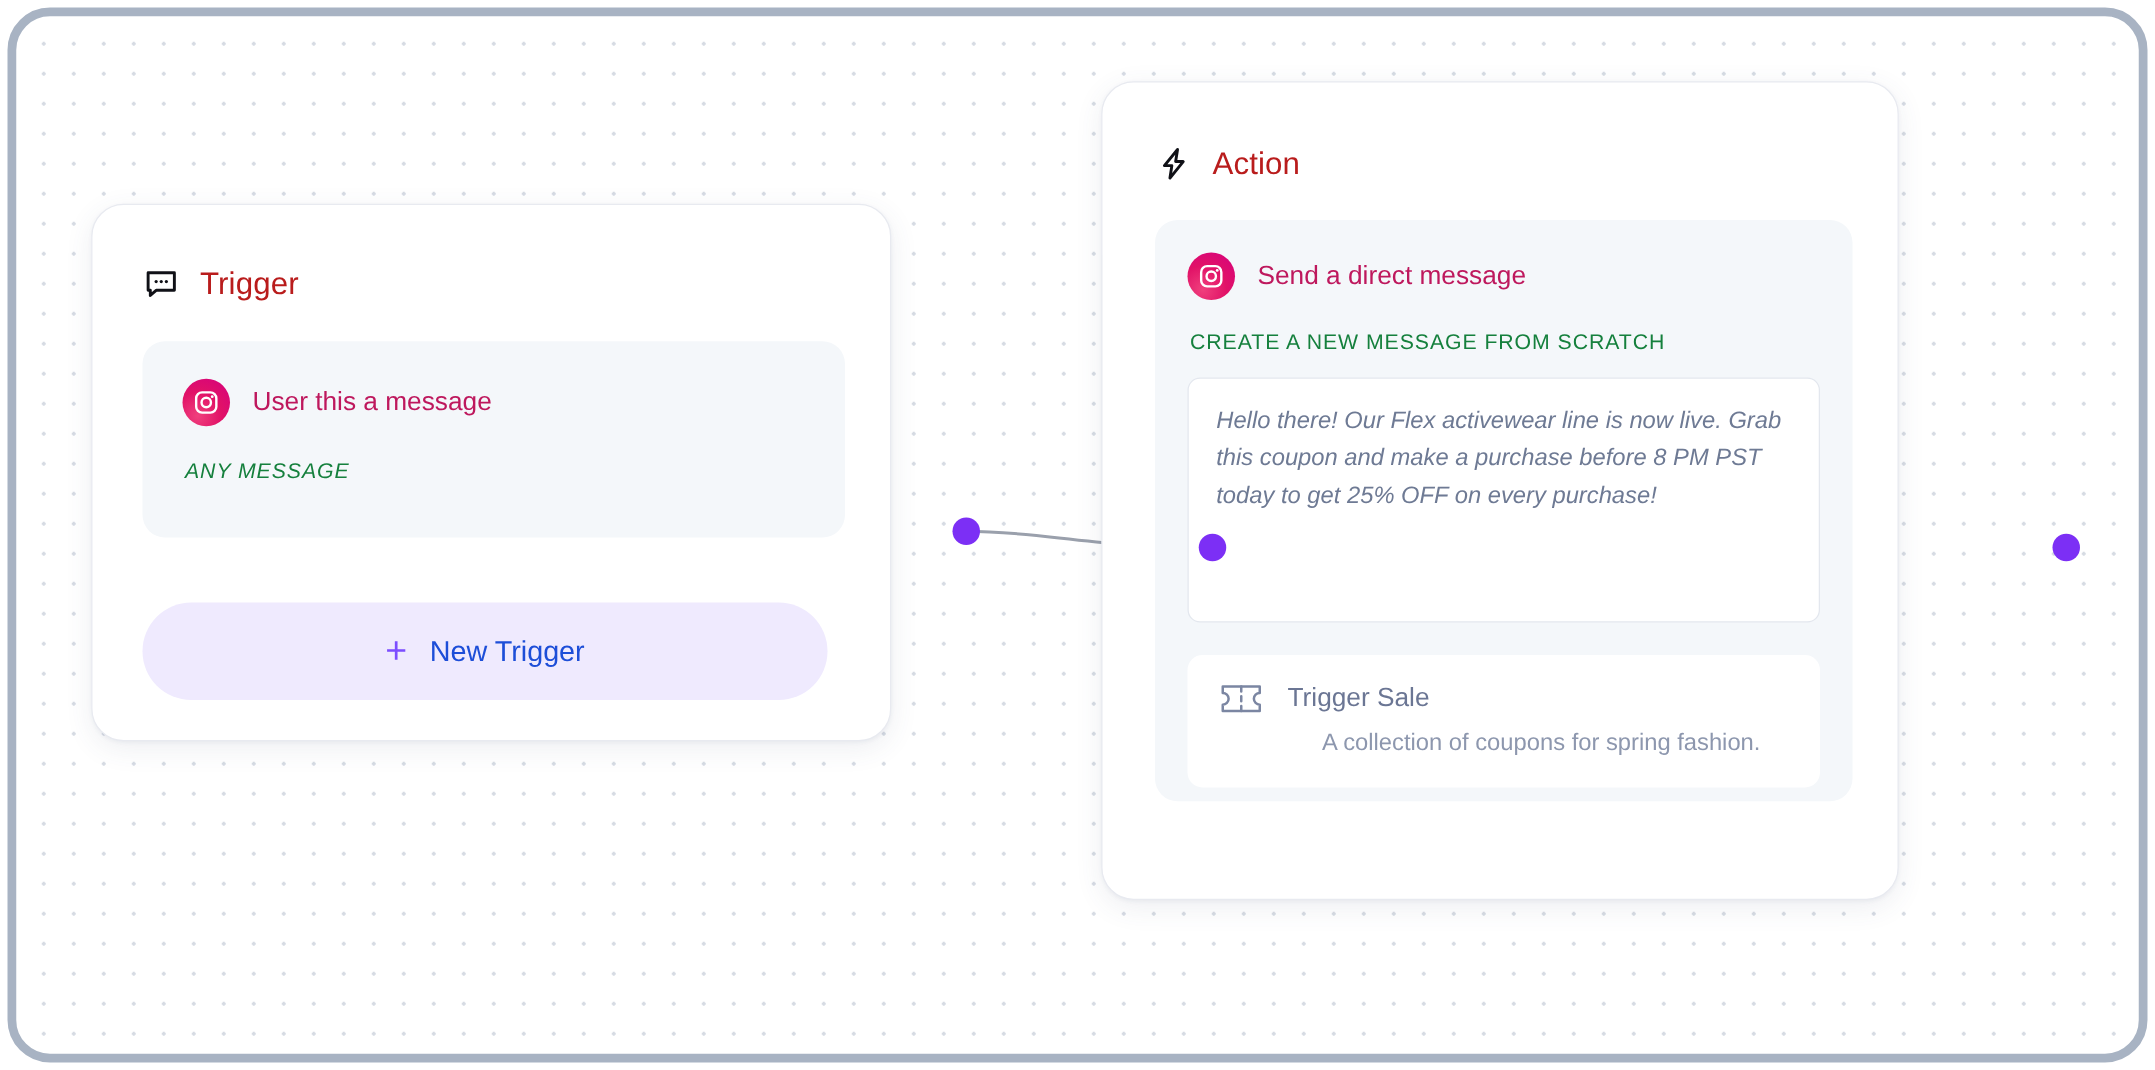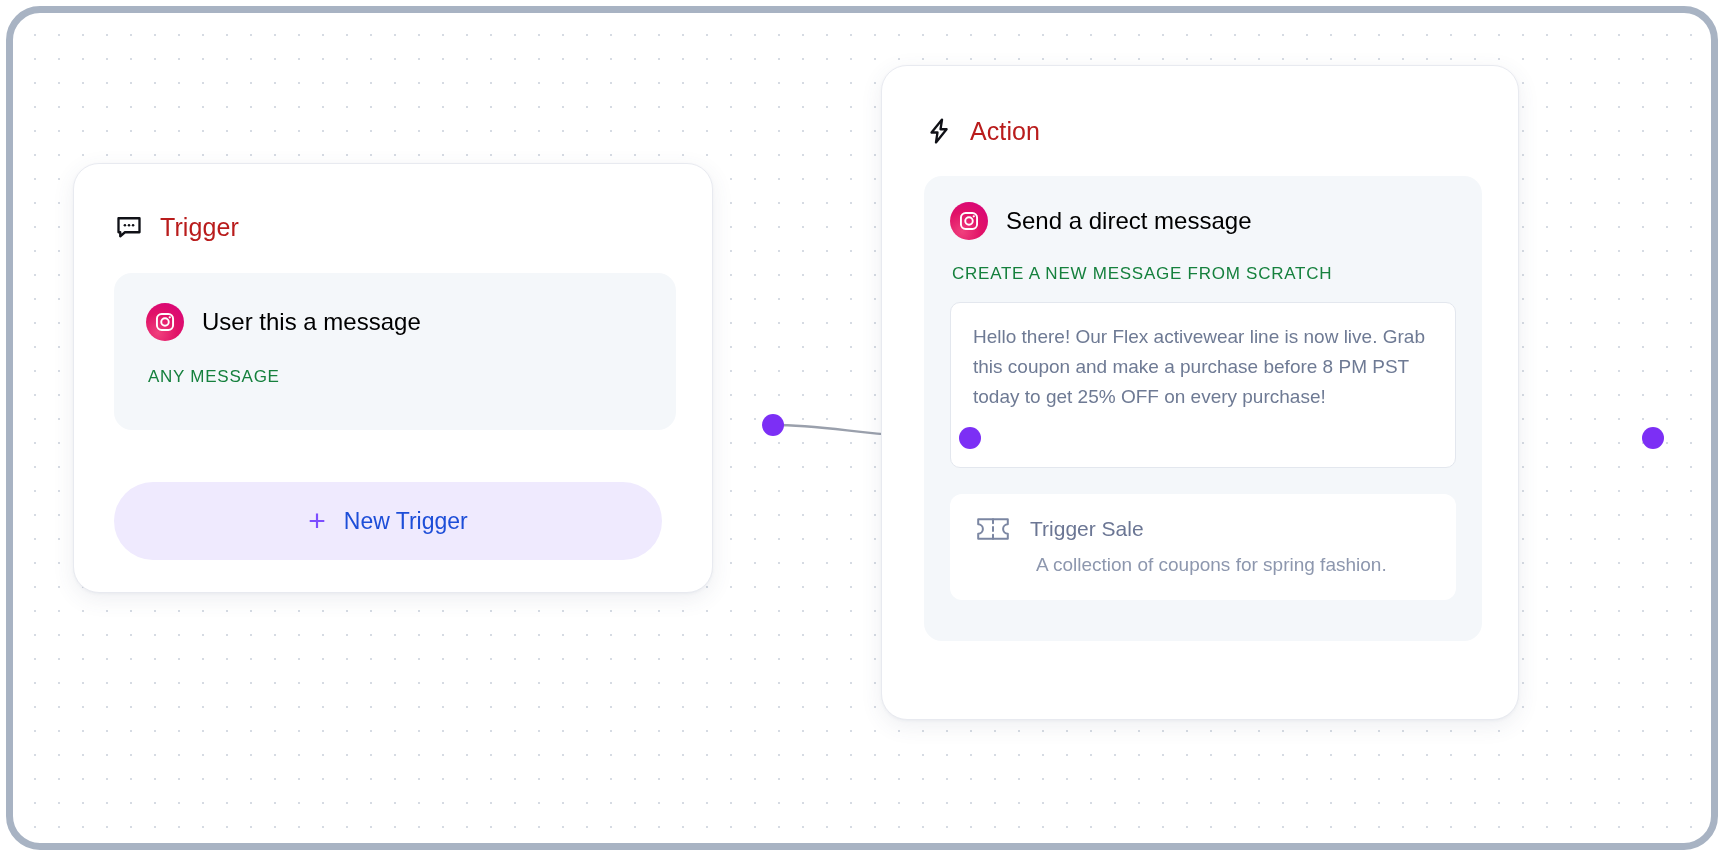--- a/index.html
+++ b/index.html
@@ -105,41 +105,42 @@
     border-radius: 50%;
     background: radial-gradient(circle at 32% 78%, #f0407d 0%, #e11267 48%, #d5007f 100%);
     display: flex;
     align-items: center;
     justify-content: center;
     flex: 0 0 auto;
   }
   .ig-badge svg { display: block; }
 
   .panel-row-label {
-    font-size: 24px;
-    color: #000000;
+    font-size: 21px;
+    color: #be185d;
   }
 
   .panel-caption {
     font-size: 17px;
     letter-spacing: 0.75px;
     color: #15803d;
     text-transform: uppercase;
   }
-  #trigger-node .panel-caption { margin-top: 26px; margin-left: 2px; }
+  #trigger-node .panel-caption { margin-top: 26px; margin-left: 2px; font-style: italic; }
   #action-node .panel-caption { margin-top: 24px; margin-left: 2px; }
 
   
   .message-box {
     margin-top: 18px;
     background: #ffffff;
     border: 1px solid #e3e7ee;
     border-radius: 10px;
-    height: 166px;
+    height: 196px;
     padding: 19px 22px;
+    font-style: italic;
   }
   .message-text {
     font-size: 19px;
     line-height: 30px;
     color: #6e7a94;
     white-space: pre-line;
   }
 
   
   .coupon-card {
@@ -156,20 +157,21 @@
   .coupon-icon { flex: 0 0 auto; display: flex; }
   .coupon-title {
     font-size: 21px;
     color: #6b7694;
   }
   .coupon-desc {
     margin-top: 12px;
     margin-left: 60px;
     font-size: 19px;
     color: #8d97ae;
+    text-align: center;
   }
 
   
   #new-trigger-button {
     position: absolute;
     left: 40px;
     top: 318px;
     width: 548px;
     height: 78px;
     background: #efeafe;

